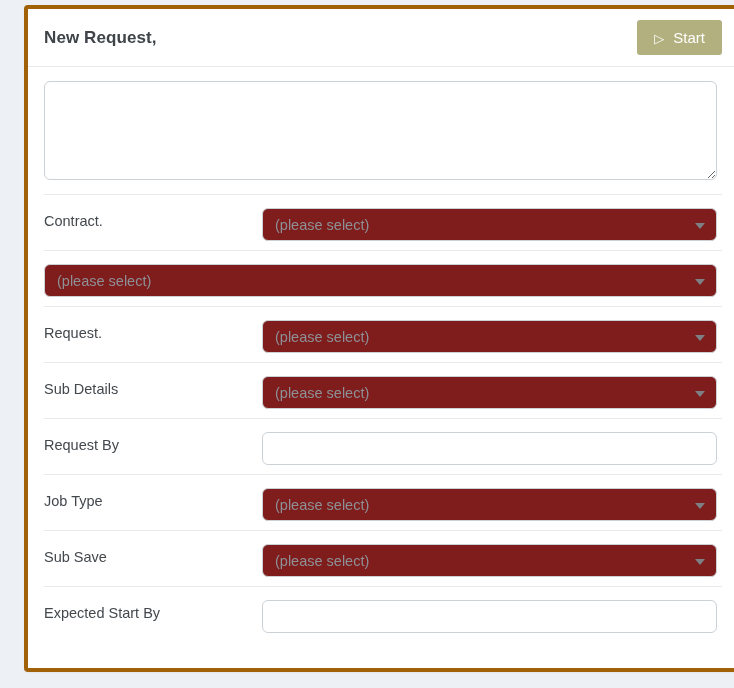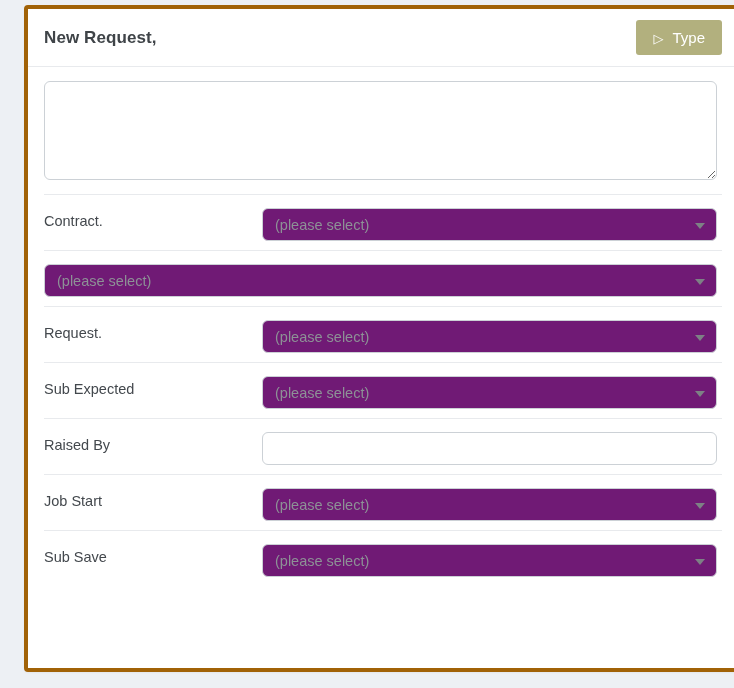--- a/index.html
+++ b/index.html
@@ -89,21 +89,21 @@
   .row-field { flex: 1 1 auto; }
   .select-box {
     position: relative;
     display: flex;
     align-items: center;
     width: calc(100% - 5px);
     height: 33px;
     border: 1px solid var(--input-border);
     border-radius: 6px;
     padding: 0 30px 0 12px;
-    background: #701a75;
+    background: #7f1d1d;
     cursor: pointer;
   }
   .select-text {
     font-size: 14.5px;
     color: var(--placeholder-text);
     white-space: nowrap;
     overflow: hidden;
   }
   .caret {
     position: absolute;
@@ -129,21 +129,21 @@
   }
 </style>
 </head>
 <body>
 
 <div class="card">
   <div class="card-header">
     <div class="page-title">New Request,</div>
     <button class="save-btn">
       <span class="play-icon">▷</span>
-      <span>Type</span>
+      <span>Start</span>
     </button>
   </div>
   <div class="card-body">
     <div class="details-section">
       <textarea class="details-textarea" style=""></textarea>
     </div>
     <div>
   <div class="form-row">
     <div class="row-label field-label">Contract.</div>
     <div class="row-field">
@@ -170,55 +170,62 @@
     <div class="row-field">
       <div class="select-box">
         <span class="select-text">(please select)</span>
         <span class="caret"></span>
       </div>
 
     </div>
   </div>
 
   <div class="form-row">
-    <div class="row-label field-label">Sub Expected</div>
-    <div class="row-field">
-      <div class="select-box">
-        <span class="select-text">(please select)</span>
-        <span class="caret"></span>
-      </div>
-
-    </div>
-  </div>
-
-  <div class="form-row">
-    <div class="row-label field-label">Raised By</div>
+    <div class="row-label field-label">Sub Details</div>
+    <div class="row-field">
+      <div class="select-box">
+        <span class="select-text">(please select)</span>
+        <span class="caret"></span>
+      </div>
+
+    </div>
+  </div>
+
+  <div class="form-row">
+    <div class="row-label field-label">Request By</div>
     <div class="row-field">
 
       <input type="text" class="text-input" style="">
     </div>
   </div>
 
   <div class="form-row">
-    <div class="row-label field-label">Job Start</div>
+    <div class="row-label field-label">Job Type</div>
     <div class="row-field">
       <div class="select-box">
         <span class="select-text">(please select)</span>
         <span class="caret"></span>
       </div>
 
     </div>
   </div>
 
   <div class="form-row">
     <div class="row-label field-label">Sub Save</div>
     <div class="row-field">
       <div class="select-box">
         <span class="select-text">(please select)</span>
         <span class="caret"></span>
       </div>
 
     </div>
   </div>
 
+  <div class="form-row">
+    <div class="row-label field-label">Expected Start By</div>
+    <div class="row-field">
+
+      <input type="text" class="text-input" style="">
+    </div>
+  </div>
 </div>
   </div>
 </div>
 
 </body></html>

